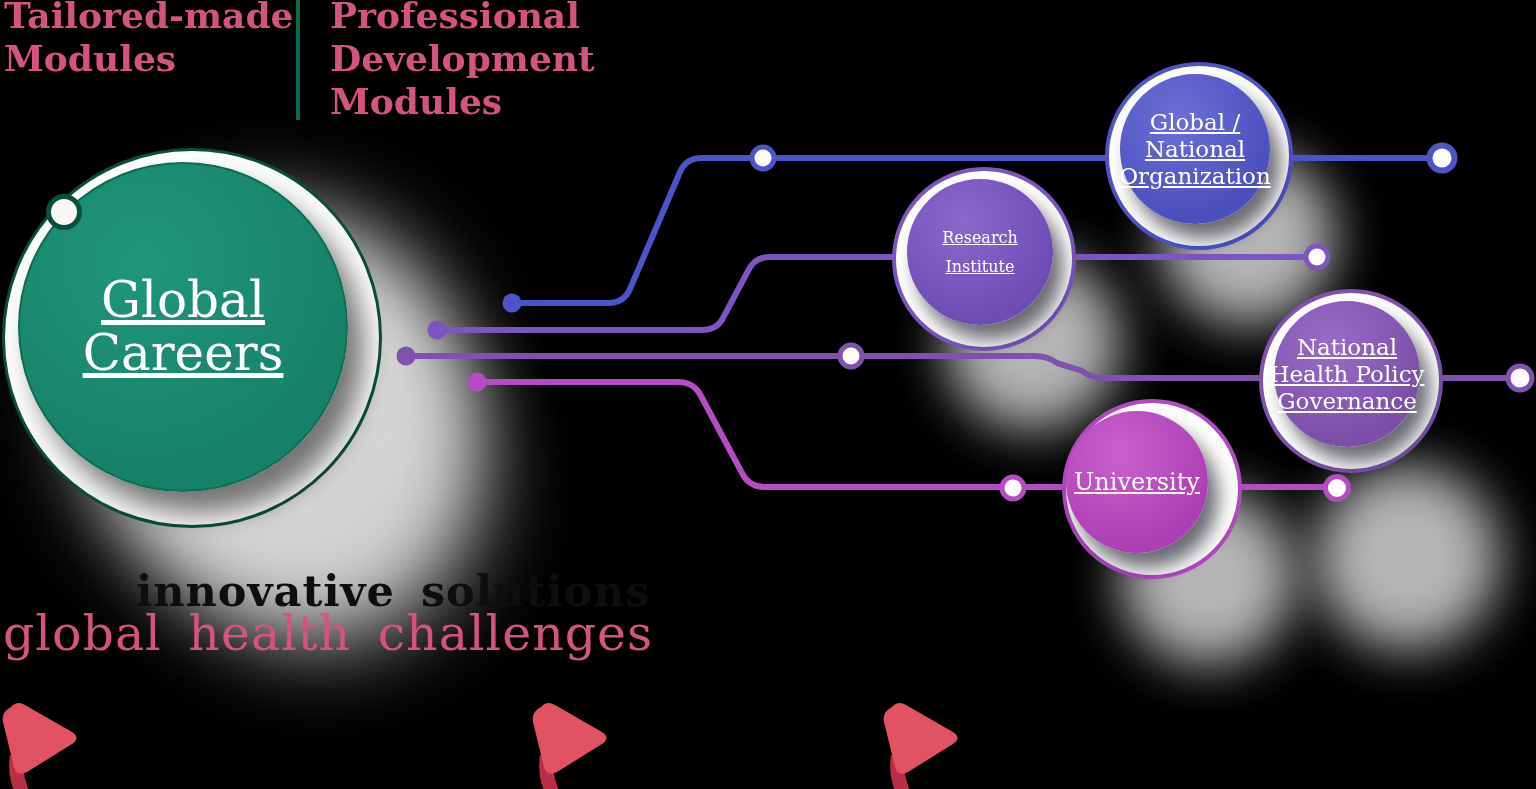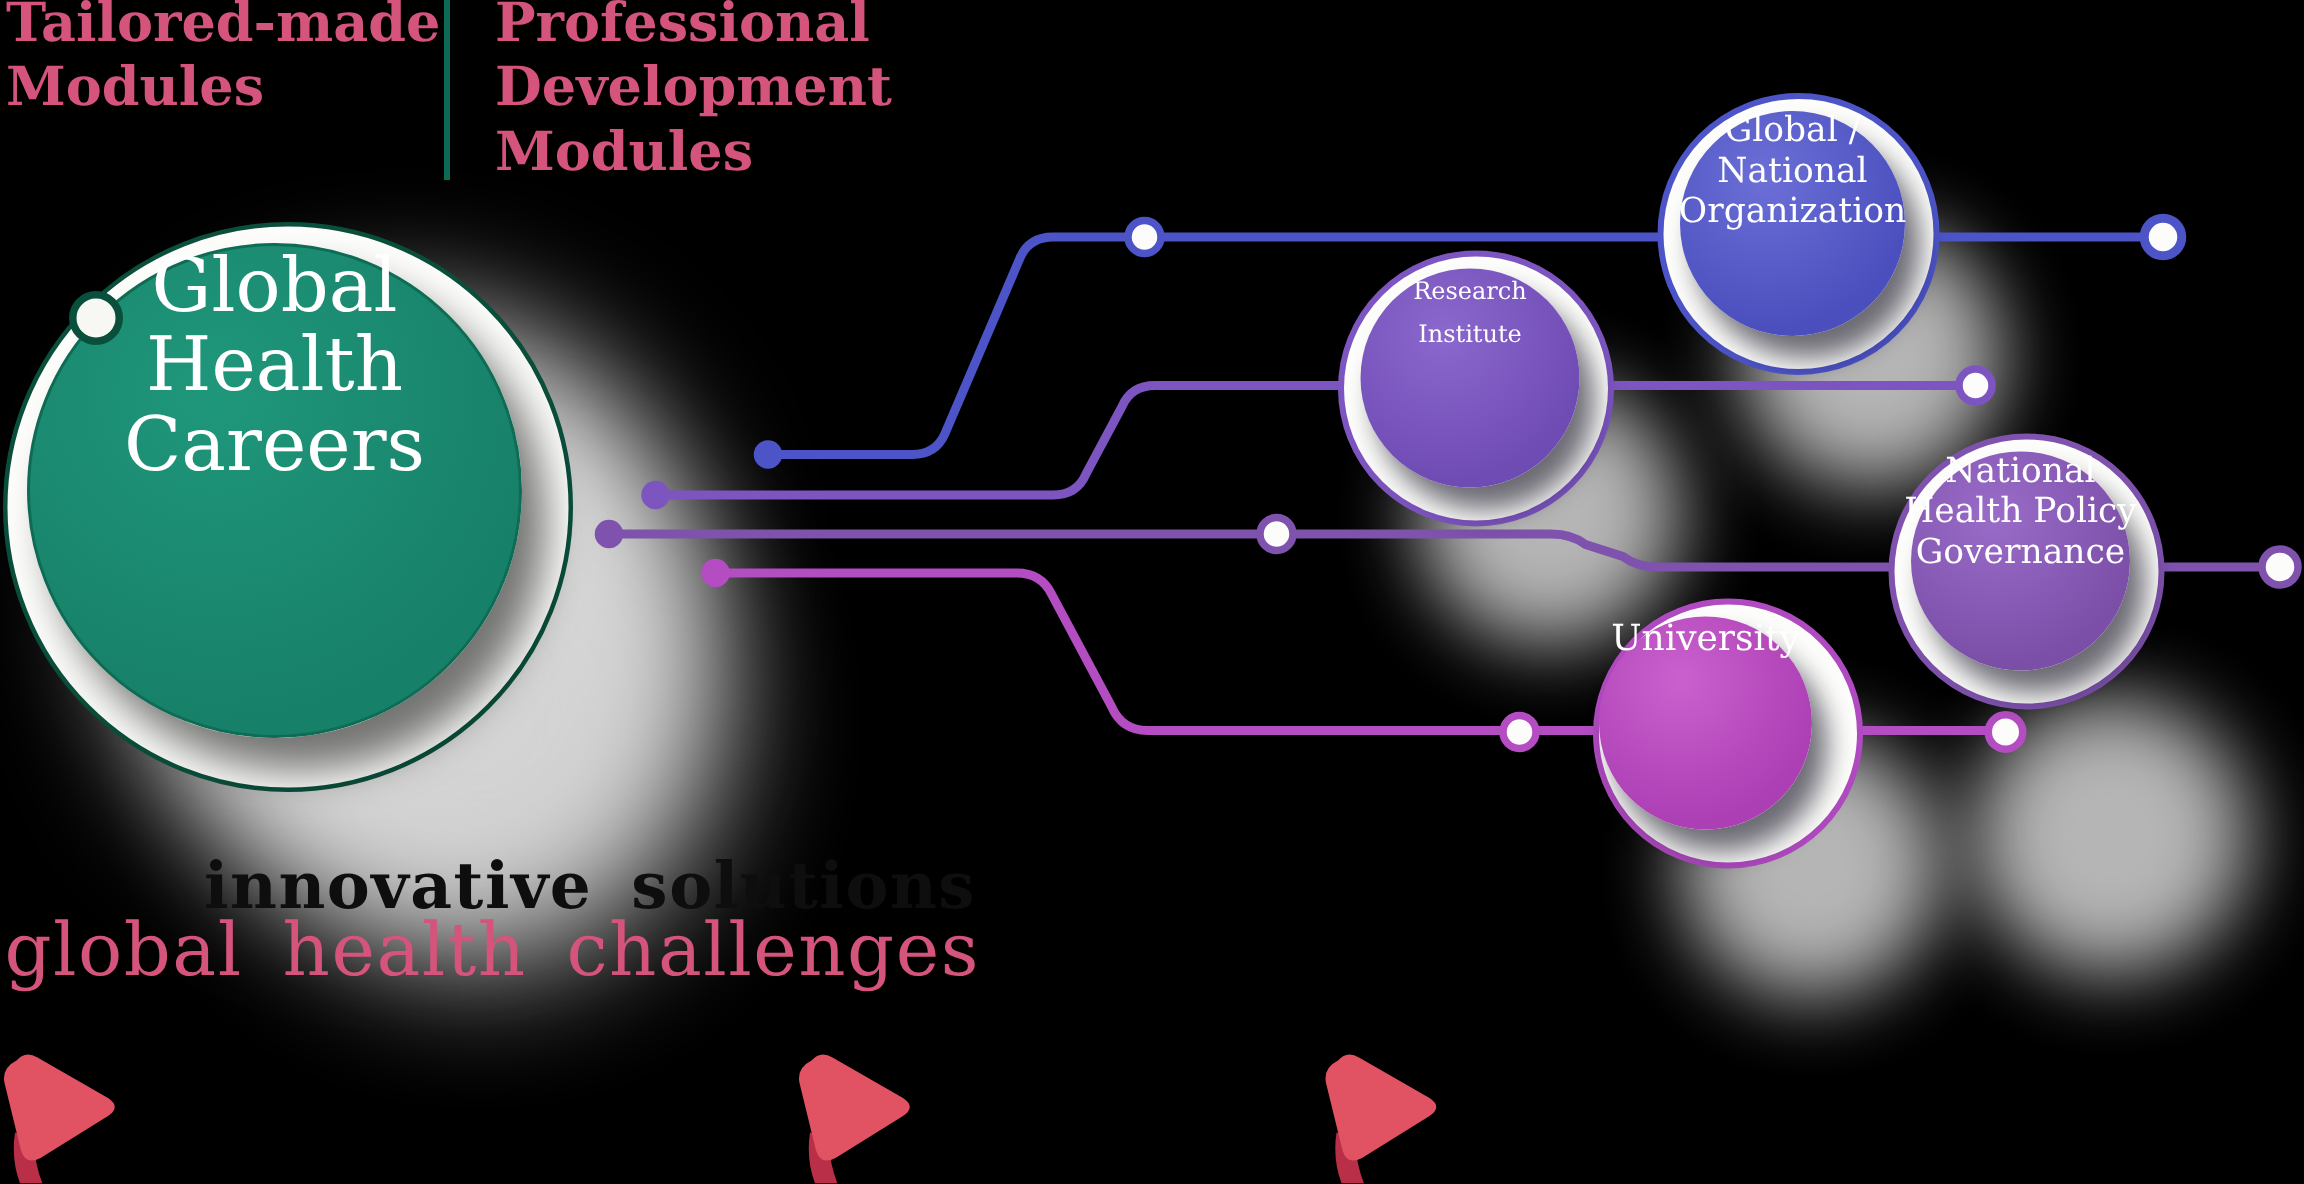--- a/index.html
+++ b/index.html
@@ -22,22 +22,22 @@
   #blob-ri{left:945px;top:255px;}
   #blob-nhpg{left:1315px;top:465px;width:185px;height:185px;}
   #blob-uni{left:1120px;top:490px;}
   
   #footer-dark{position:absolute;left:136px;top:566px;font-size:43px;font-weight:bold;color:#0e0e0e;letter-spacing:1px;word-spacing:10px;}
   #footer-pink{position:absolute;left:3px;top:605px;font-size:49px;font-weight:normal;color:#d4547c;letter-spacing:1px;word-spacing:10px;}
   
   #wires{position:absolute;left:0;top:0;z-index:3;}
   
   .node{position:absolute;border-radius:50%;background:#fdfdfb;z-index:4;}
-  .core{position:absolute;border-radius:50%;display:flex;flex-direction:column;align-items:center;justify-content:flex-start;
-        text-align:center;color:#fff;z-index:2;}
+  .core{position:absolute;border-radius:50%;display:flex;flex-direction:column;align-items:center;justify-content:center;
+        text-align:center;color:#fff;z-index:2;text-decoration:underline;}
   .core .ln{white-space:nowrap;}
   
   #node-ghc{left:2px;top:148px;width:374px;height:374px;border:3px solid #0a4f3c;}
   #node-ghc .core{left:13px;top:11px;width:326px;height:326px;border:2px solid #0e6b54;
       background:radial-gradient(circle at 38% 30%, #1f977b, #178068 72%);
       box-shadow:16px 22px 28px rgba(0,0,0,.55);
       font-size:50px;line-height:53px;}
   #ghc-orbit-dot{position:absolute;left:41px;top:43px;width:26px;height:26px;border-radius:50%;
       background:#f7f7f4;border:5px solid #0a4f3c;z-index:3;}
   
@@ -108,21 +108,20 @@
 
     <circle cx="1442" cy="158" r="12.5" fill="#fcfcfa" stroke="#4d54c8" stroke-width="6"></circle>
     <circle cx="1317" cy="257" r="11" fill="#fcfcfa" stroke="#7d55c0" stroke-width="5"></circle>
     <circle cx="1520" cy="378" r="12" fill="#fcfcfa" stroke="#7e52ad" stroke-width="5"></circle>
     <circle cx="1337" cy="488" r="11.5" fill="#fcfcfa" stroke="#b44cc2" stroke-width="5"></circle>
   </svg>
 
   <div id="node-ghc" class="node">
     <div class="core">
       <div class="ln">Global</div>
-      <div class="ln">Health</div>
       <div class="ln">Careers</div>
     </div>
     <div id="ghc-orbit-dot"></div>
   </div>
 
   <div id="node-gno" class="node">
     <div class="core">
       <div class="ln">Global /</div>
       <div class="ln">National</div>
       <div class="ln">Organization</div>

